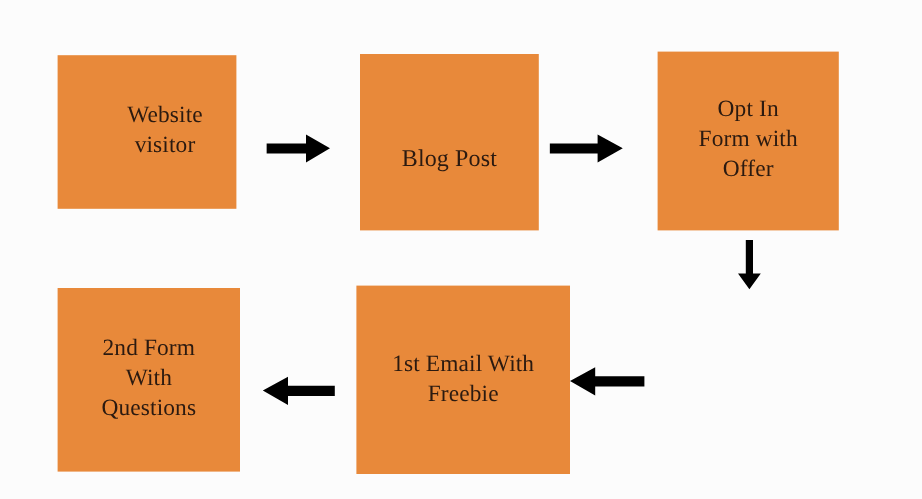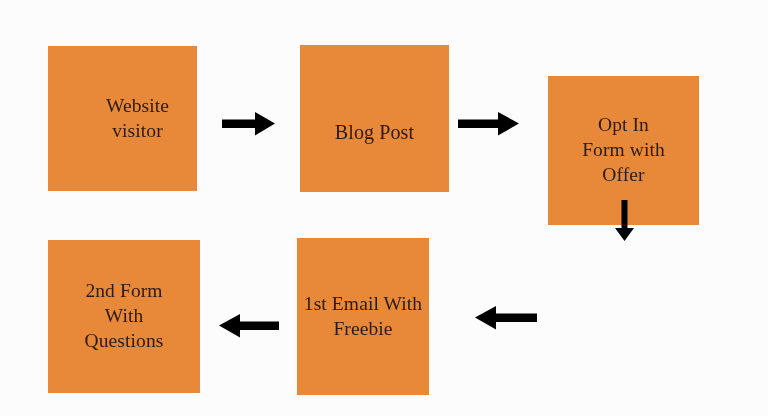--- a/index.html
+++ b/index.html
@@ -34,25 +34,25 @@
     color: #2b1a10;
     font-family: "Liberation Serif", "DejaVu Serif", serif;
     font-size: 19px;
     line-height: 1.28;
     text-align: center;
     white-space: pre-line;
     letter-spacing: 0.1px;
   }
 
   
-  #node-website-visitor { left: 48px;  top: 46px;  width: 149px; height: 145px; padding-left: 36px; }
+  #node-website-visitor { left: 48px;  top: 46px;  width: 149px; height: 128px; padding-left: 36px; }
   #node-blog-post       { left: 300px; top: 45px;  width: 149px; height: 147px; }
-  #node-opt-in-form     { left: 548px; top: 43px;  width: 151px; height: 149px; margin-top: 33px; }
+  #node-opt-in-form     { left: 548px; top: 43px;  width: 151px; height: 149px; }
   #node-thank-you-page  { left: 548px; top: 242px; width: 151px; height: 151px; }
-  #node-first-email     { left: 297px; top: 238px; width: 132px; height: 157px; }
+  #node-first-email     { left: 297px; top: 238px; width: 178px; height: 157px; }
   #node-second-email    { left: 48px;  top: 240px; width: 152px; height: 153px; }
 
   #node-website-visitor .node-label { font-size: 19.5px; }
   #node-blog-post .node-label       { font-size: 20px; margin-top: 28px; }
   #node-opt-in-form .node-label     { font-size: 19.5px; }
   #node-thank-you-page .node-label  { font-size: 19.5px; }
   #node-first-email .node-label     { font-size: 19.5px; }
   #node-second-email .node-label    { font-size: 19.5px; }
 
   

